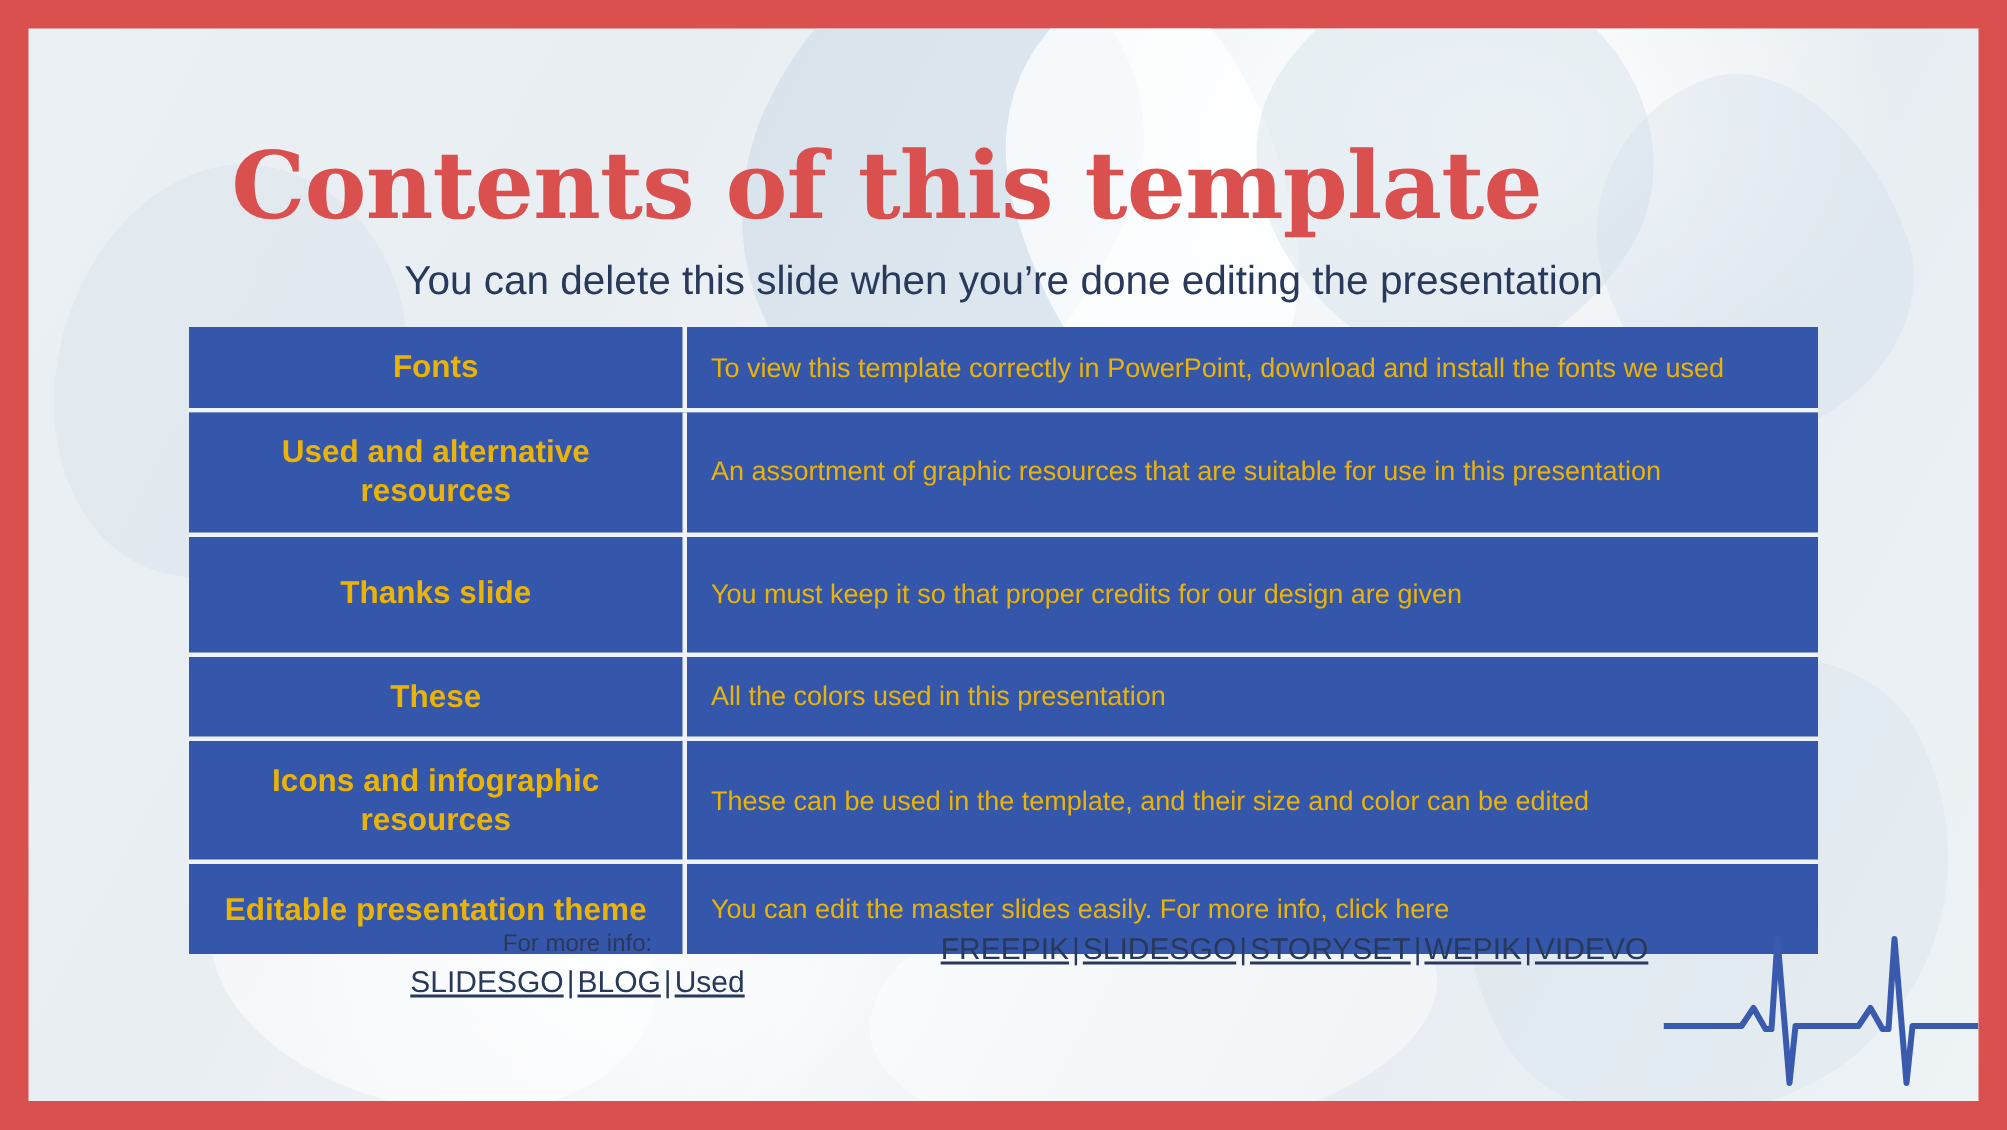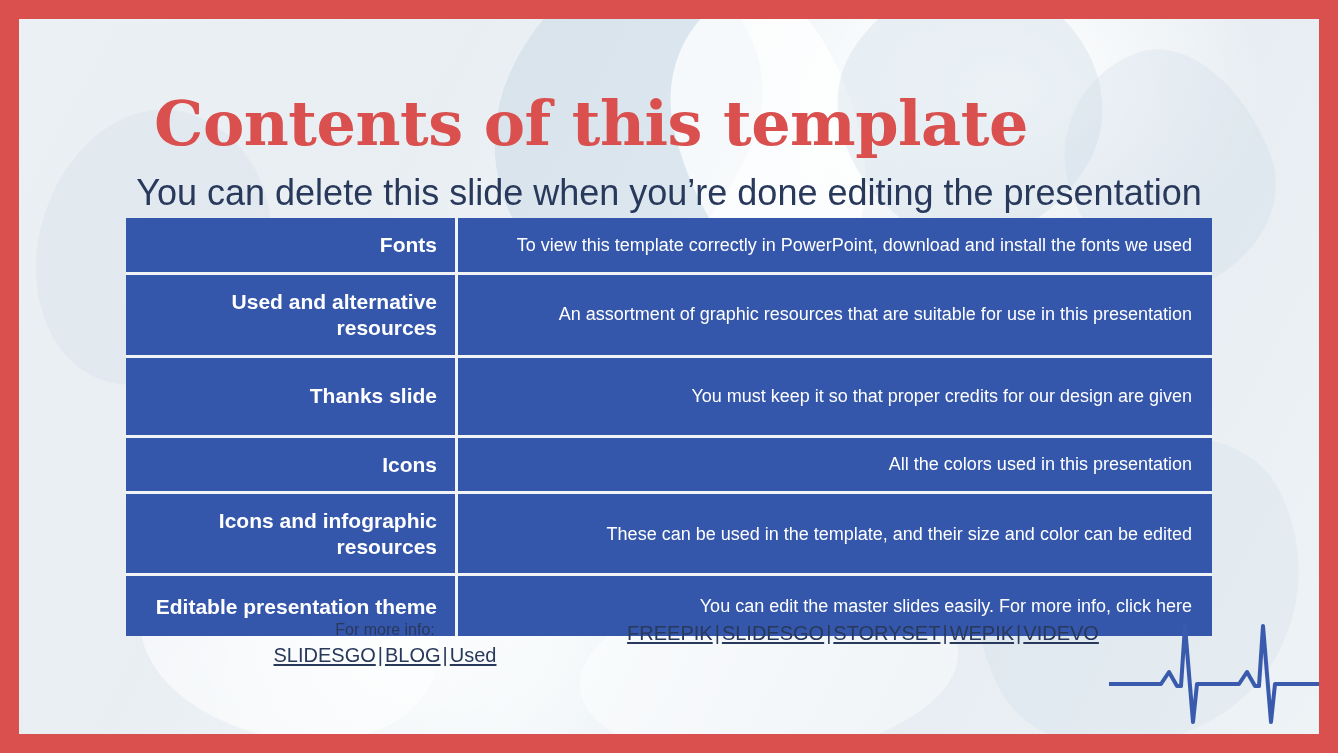--- a/index.html
+++ b/index.html
@@ -79,45 +79,44 @@
     white-space: nowrap;
   }
 
   #subtitle {
     position: absolute;
     left: 0; top: 152px;
     width: 1300px;
     text-align: center;
     font-family: "Liberation Sans", sans-serif;
     font-weight: 400;
-    font-size: 36px;
+    font-size: 27px;
     line-height: 1.2;
     color: #28395b;
     white-space: nowrap;
   }
 
   
   #contents-table {
     position: absolute;
     left: 107px;
     top: 199px;
     width: 1086px;
     border-collapse: separate;
     border-spacing: 0;
   }
 
   #contents-table tr { }
 
   #contents-table td {
     background: #3557ab;
-    color: #ffffff;
+    color: #eab308;
     vertical-align: middle;
     border-bottom: 3px solid #f0f4f7;
     border-right: 3px solid #f0f4f7;
-    text-align: right;
   }
   #contents-table tr:last-child td { border-bottom: none; }
   #contents-table td:last-child { border-right: none; }
 
   td.col-key {
     width: 332px;
     text-align: center;
     font-weight: 700;
     font-size: 21px;
     line-height: 1.22;
@@ -204,21 +203,21 @@
         </tr>
         <tr class="r2">
           <td class="col-key">Used and alternative resources</td>
           <td class="col-desc">An assortment of graphic resources that are suitable for use in this presentation</td>
         </tr>
         <tr class="r3">
           <td class="col-key">Thanks slide</td>
           <td class="col-desc">You must keep it so that proper credits for our design are given</td>
         </tr>
         <tr class="r4">
-          <td class="col-key">Icons</td>
+          <td class="col-key">These</td>
           <td class="col-desc">All the colors used in this presentation</td>
         </tr>
         <tr class="r5">
           <td class="col-key">Icons and infographic resources</td>
           <td class="col-desc">These can be used in the template, and their size and color can be edited</td>
         </tr>
         <tr class="r6">
           <td class="col-key">Editable presentation theme</td>
           <td class="col-desc">You can edit the master slides easily. For more info, click here</td>
         </tr>

